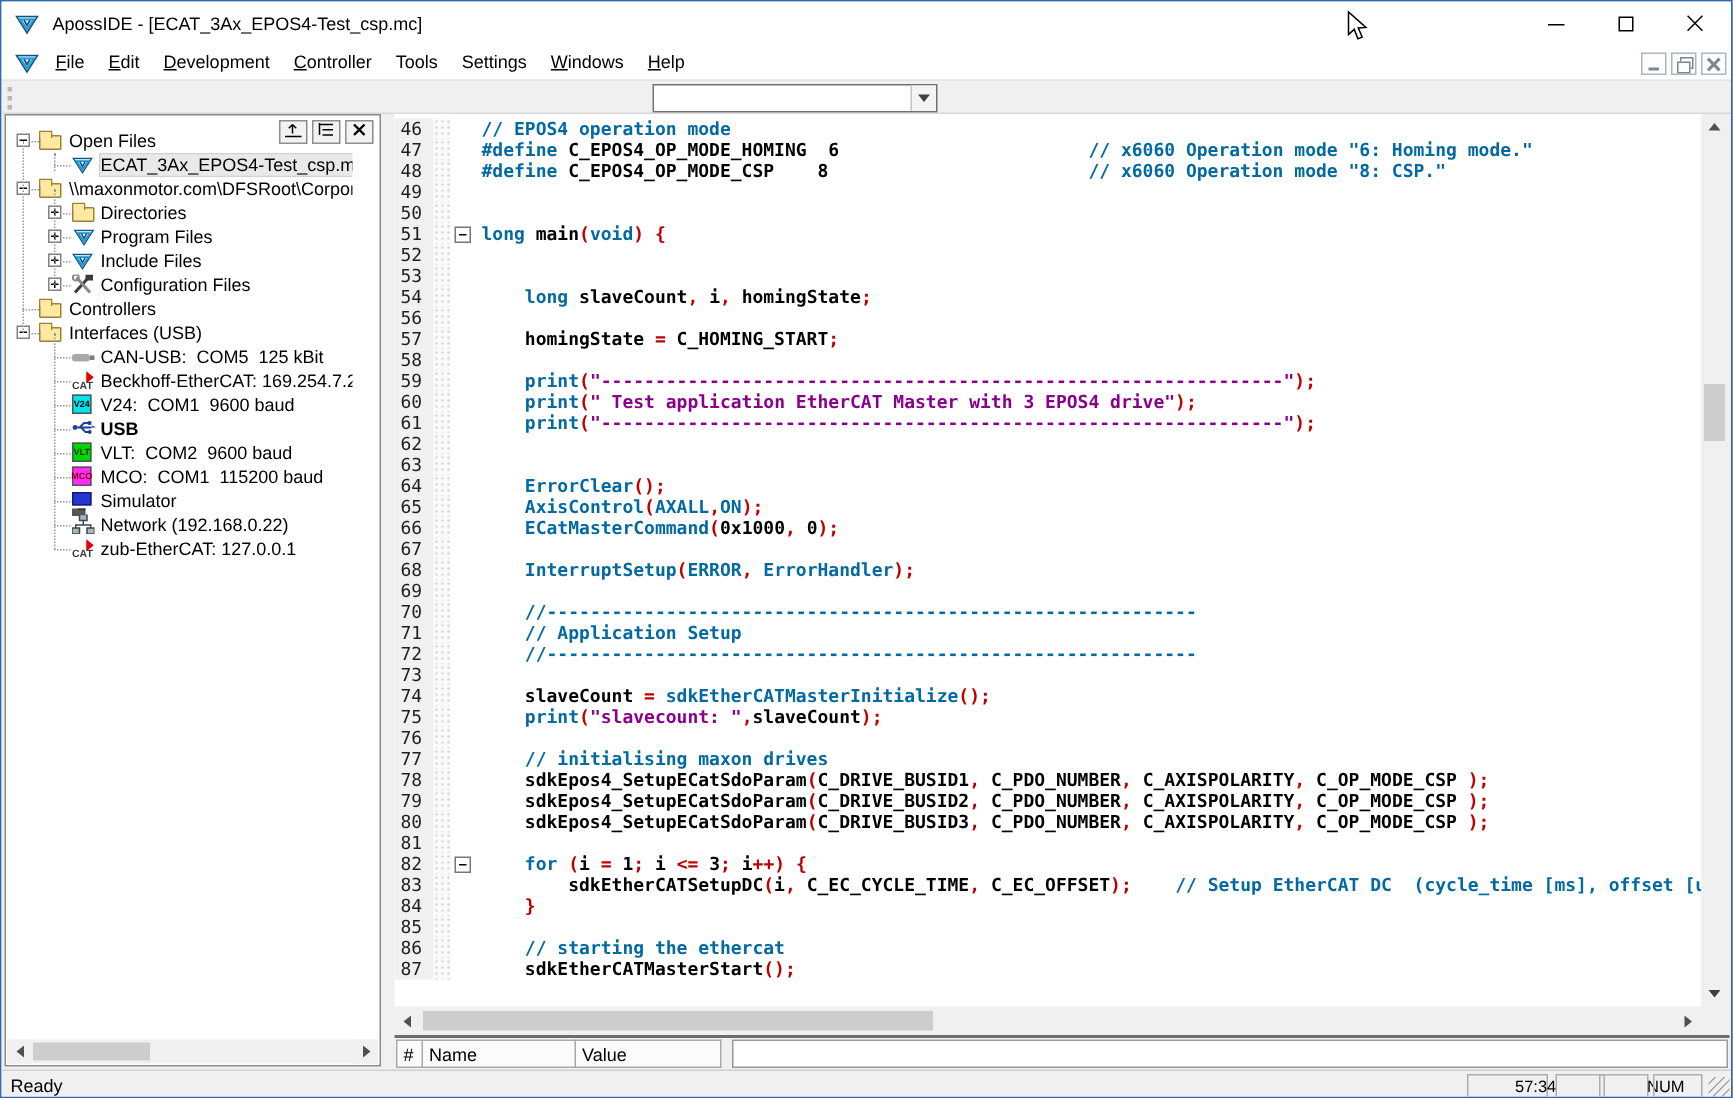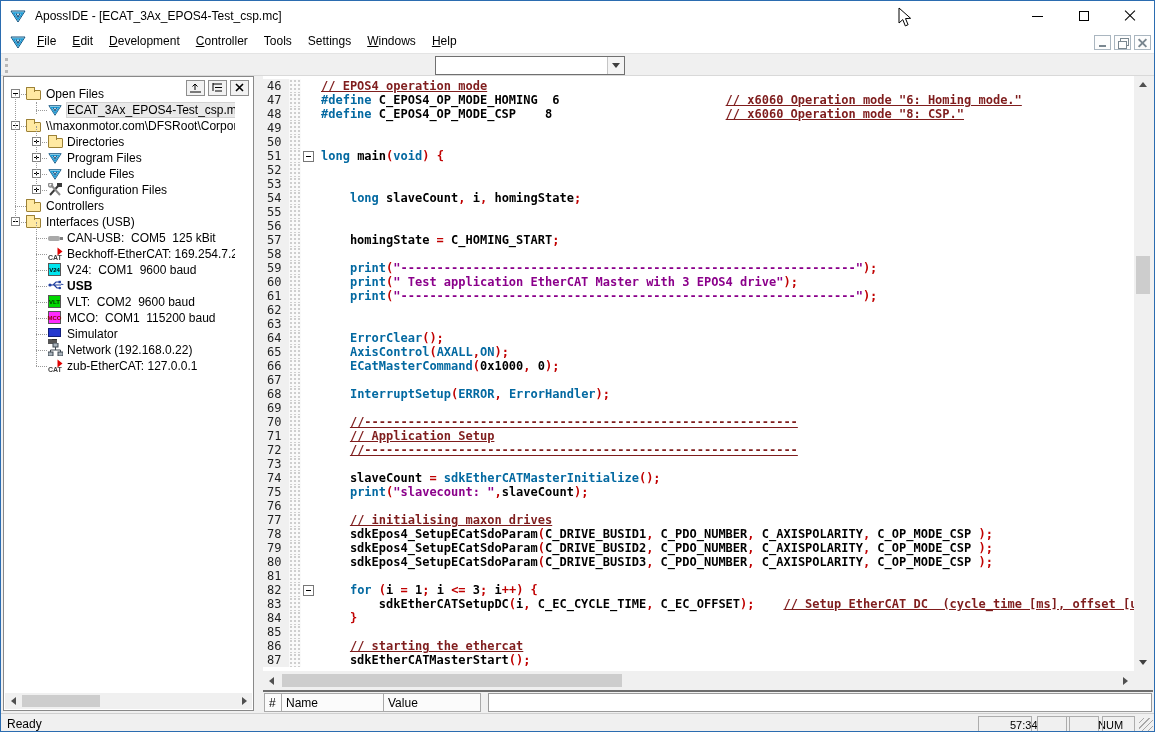--- a/index.html
+++ b/index.html
@@ -87,21 +87,21 @@
   
   .editor{position:absolute;left:262px;top:0;width:871px;height:595px;background:#fff;overflow:hidden;}
   .code-line{position:relative;height:14px;display:flex;white-space:pre;
              font-family:"DejaVu Sans Mono","Liberation Mono",monospace;font-size:12px;line-height:14px;font-weight:bold;}
   .code-line .ln{flex:0 0 26px;background:#f0f0f0;color:#1f1f1f;padding-left:4px;font-weight:normal;}
   .code-line .hatch{flex:0 0 12px;background-color:#fafafa;background-image:radial-gradient(#cfcfcf 0.9px,transparent 1px);background-size:4px 4px;}
   .code-line .foldm{flex:0 0 16px;position:relative;background:#fff;}
   .foldbox{position:absolute;left:2px;top:2px;width:11px;height:11px;border:1px solid #777;background:#fff;}
   .foldbox i{position:absolute;left:2px;top:4px;width:5px;height:1px;background:#000;}
   .code-line .codetext{padding-left:4px;}
-  .kw{color:#0369a1;} .cm{color:#7f1d1d;text-decoration:underline;} .st{color:#8b008b;} .op{color:#c00000;} .id,.nu,.ws{color:#000;}
+  .kw{color:#0369a1;} .cm{color:#0369a1;} .st{color:#8b008b;} .op{color:#c00000;} .id,.nu,.ws{color:#000;}
   
   .editor-vsb{left:1133px;top:0;width:18px;height:595px;}
   .editor-vsb .arrow{width:18px;height:17px;}
   .editor-vsb .thumb{left:2px;top:180px;width:14px;height:38px;}
   .editor-hsb{left:262px;top:596px;width:871px;height:17px;}
   .editor-hsb .arrow{width:17px;height:17px;}
   .editor-hsb .thumb{left:19px;top:2px;width:340px;height:13px;}
   .sb-corner{position:absolute;left:1133px;top:596px;width:18px;height:17px;background:#f0f0f0;}
   .left-hsb{left:1px;bottom:1px;width:247px;height:16px;}
   .left-hsb .arrow{width:16px;height:16px;}
@@ -246,21 +246,21 @@
             <span class="doth" style="top: 8px; left: 38px; width: 5px;"></span>
             <span class="expbox plus" style="left: 28px;">
               <i></i>
               <b></b>
             </span>
             <span class="ticon" style="left: 44px;">
               <span class="i-folder" style="display:block"></span>
             </span>
             <span class="tlabel" style="left: 63px;">Directories</span>
           </div>
-          <div class="treerow" style="top: 68px;">
+          <div class="treerow" style="top: 68px; text-align: center;">
             <span class="doth" style="top: 8px; left: 38px; width: 5px;"></span>
             <span class="expbox plus" style="left: 28px;">
               <i></i>
               <b></b>
             </span>
             <span class="ticon" style="left: 44px;"><svg width="14" height="14" viewBox="0 0 16 16">
                 <path d="M1 3 H15 L8 14 Z" fill="#bfe9f7" stroke="#14527f" stroke-width="1"></path>
                 <path d="M3.5 5 H12.5 L8 11.5 Z" fill="#ffffff" stroke="#1b9cd8" stroke-width="1.4"></path>
                 <path d="M6 5.5 L8 9 L10 5.5" fill="none" stroke="#14527f" stroke-width="1.2"></path>
               </svg></span>
@@ -405,21 +405,20 @@
     <div class="editor" id="editor" style="padding-top: 3px;">
         <div class="code-line"><span class="ln">46</span><span class="hatch"></span><span class="foldm"></span><span class="codetext"><span class="cm">// EPOS4 operation mode</span></span></div>
         <div class="code-line"><span class="ln">47</span><span class="hatch"></span><span class="foldm"></span><span class="codetext"><span class="kw">#define</span><span class="id"> C_EPOS4_OP_MODE_HOMING  </span><span class="nu">6</span><span class="ws">                       </span><span class="cm">// x6060 Operation mode "6: Homing mode."</span></span></div>
         <div class="code-line"><span class="ln">48</span><span class="hatch"></span><span class="foldm"></span><span class="codetext"><span class="kw">#define</span><span class="id"> C_EPOS4_OP_MODE_CSP    </span><span class="nu">8</span><span class="ws">                        </span><span class="cm">// x6060 Operation mode "8: CSP."</span></span></div>
         <div class="code-line"><span class="ln">49</span><span class="hatch"></span><span class="foldm"></span><span class="codetext"></span></div>
         <div class="code-line"><span class="ln">50</span><span class="hatch"></span><span class="foldm"></span><span class="codetext"></span></div>
         <div class="code-line"><span class="ln">51</span><span class="hatch"></span><span class="foldm"><span class="foldbox"><i></i></span></span><span class="codetext"><span class="kw">long</span><span class="id"> main</span><span class="op">(</span><span class="kw">void</span><span class="op">)</span><span class="ws"> </span><span class="op">{</span></span></div>
         <div class="code-line"><span class="ln">52</span><span class="hatch"></span><span class="foldm"></span><span class="codetext"></span></div>
         <div class="code-line"><span class="ln">53</span><span class="hatch"></span><span class="foldm"></span><span class="codetext"></span></div>
         <div class="code-line"><span class="ln">54</span><span class="hatch"></span><span class="foldm"></span><span class="codetext"><span class="ws">    </span><span class="kw">long</span><span class="id"> slaveCount</span><span class="op">,</span><span class="id"> i</span><span class="op">,</span><span class="id"> homingState</span><span class="op">;</span></span></div>
-        <div class="code-line"><span class="ln">55</span><span class="hatch"></span><span class="foldm"></span><span class="codetext"></span></div>
         <div class="code-line"><span class="ln">56</span><span class="hatch"></span><span class="foldm"></span><span class="codetext"></span></div>
         <div class="code-line"><span class="ln">57</span><span class="hatch"></span><span class="foldm"></span><span class="codetext"><span class="id">    homingState </span><span class="op">=</span><span class="id"> C_HOMING_START</span><span class="op">;</span></span></div>
         <div class="code-line"><span class="ln">58</span><span class="hatch"></span><span class="foldm"></span><span class="codetext"></span></div>
         <div class="code-line"><span class="ln">59</span><span class="hatch"></span><span class="foldm"></span><span class="codetext"><span class="ws">    </span><span class="kw">print</span><span class="op">(</span><span class="st">"---------------------------------------------------------------"</span><span class="op">);</span></span></div>
         <div class="code-line"><span class="ln">60</span><span class="hatch"></span><span class="foldm"></span><span class="codetext"><span class="ws">    </span><span class="kw">print</span><span class="op">(</span><span class="st">" Test application EtherCAT Master with 3 EPOS4 drive"</span><span class="op">);</span></span></div>
         <div class="code-line"><span class="ln">61</span><span class="hatch"></span><span class="foldm"></span><span class="codetext"><span class="ws">    </span><span class="kw">print</span><span class="op">(</span><span class="st">"---------------------------------------------------------------"</span><span class="op">);</span></span></div>
         <div class="code-line"><span class="ln">62</span><span class="hatch"></span><span class="foldm"></span><span class="codetext"></span></div>
         <div class="code-line"><span class="ln">63</span><span class="hatch"></span><span class="foldm"></span><span class="codetext"></span></div>
         <div class="code-line"><span class="ln">64</span><span class="hatch"></span><span class="foldm"></span><span class="codetext"><span class="ws">    </span><span class="kw">ErrorClear</span><span class="op">();</span></span></div>
         <div class="code-line"><span class="ln">65</span><span class="hatch"></span><span class="foldm"></span><span class="codetext"><span class="ws">    </span><span class="kw">AxisControl</span><span class="op">(</span><span class="kw">AXALL</span><span class="op">,</span><span class="kw">ON</span><span class="op">);</span></span></div>

